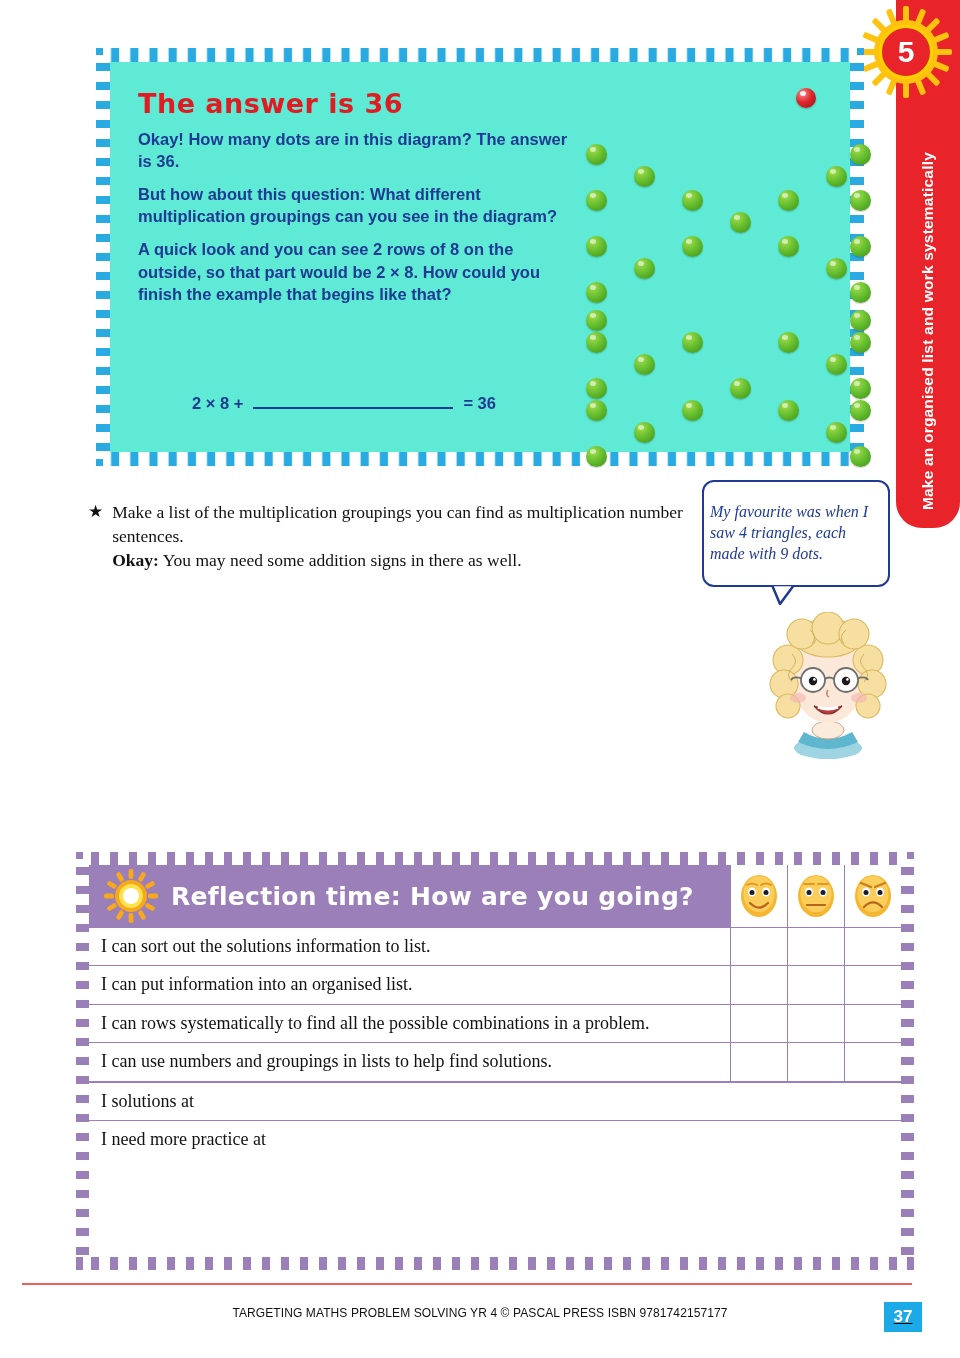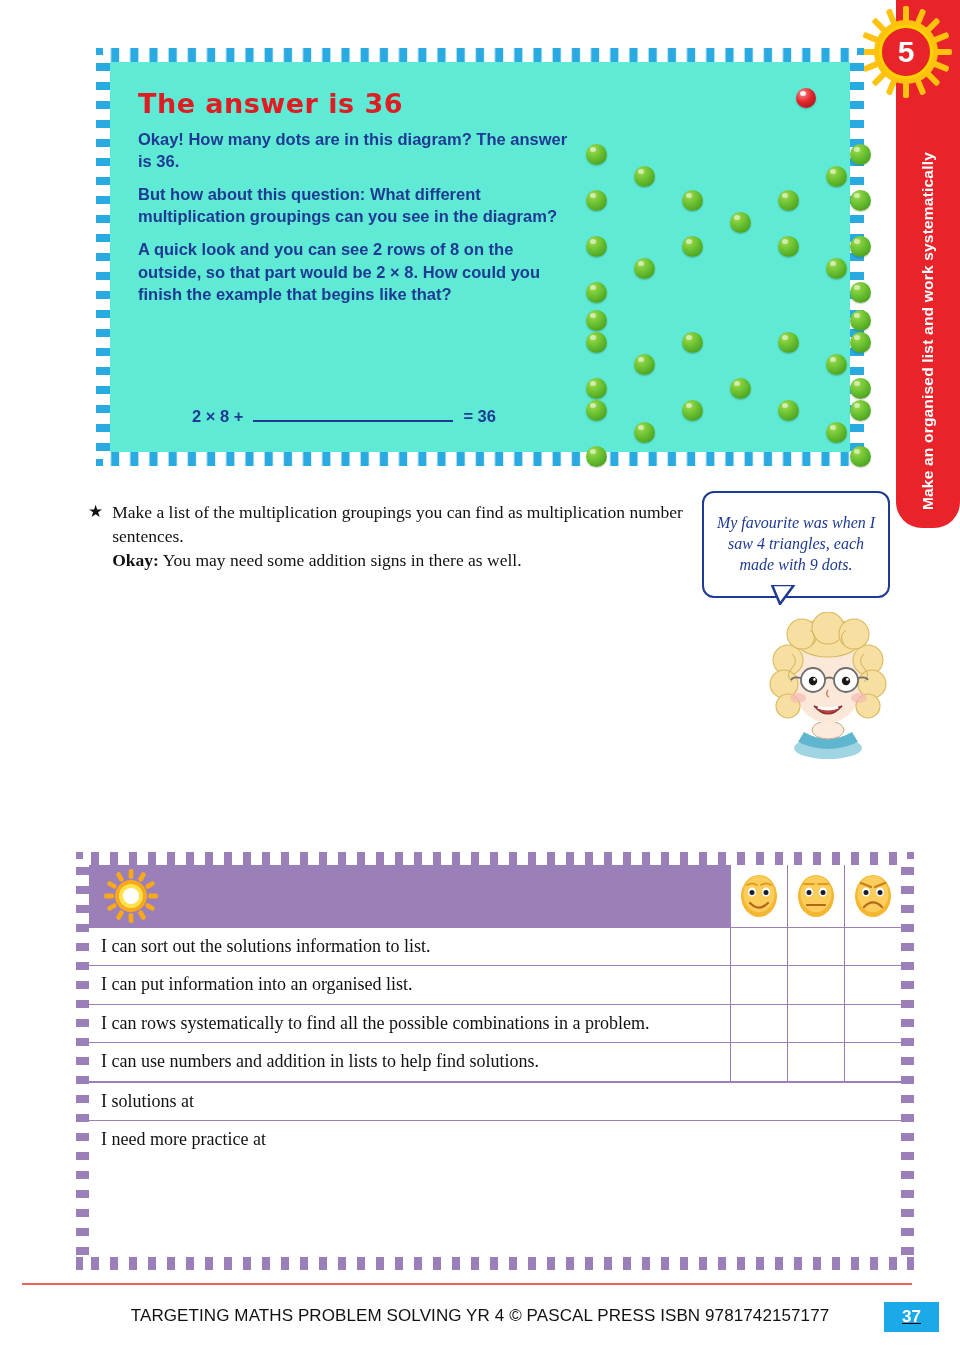--- a/index.html
+++ b/index.html
@@ -58,21 +58,21 @@
     font-family: "DejaVu Sans", sans-serif;
     letter-spacing: .5px;
   }
   .answer-body {
     position: absolute; left: 28px; top: 66px; width: 440px;
     color: #1F3A93; font-size: 16.5px; font-weight: bold; line-height: 1.34;
     font-family: "Liberation Sans", sans-serif;
   }
   .answer-body p { margin-bottom: 11px; }
   .equation {
-    position: absolute; left: 82px; top: 345px;
+    position: absolute; left: 82px; top: 332px;
     color: #1F3A93; font-size: 16.5px; font-weight: bold;
     display: flex; align-items: baseline; gap: 4px;
     font-family: "Liberation Sans", sans-serif;
   }
   .blank-line {
     display: inline-block; width: 200px;
     border-bottom: 2px solid #1F3A93; height: 14px; margin: 0 6px;
   }
   .red-ball {
     position: absolute; right: 34px; top: 26px; width: 20px; height: 20px;
@@ -103,24 +103,24 @@
     position: absolute; left: 88px; top: 500px; width: 610px;
     display: flex; gap: 9px;
     color: #111; font-size: 17.5px; line-height: 1.38;
     font-family: "Liberation Serif", serif;
   }
   .instruction .star { font-size: 17px; line-height: 1.38; color: #111; }
   .instruction b { font-weight: bold; }
 
   
   .bubble {
-    position: absolute; left: 702px; top: 491px; width: 188px; height: 107px;
+    position: absolute; left: 702px; top: 480px; width: 188px; height: 107px;
     border: 2.5px solid #1F3A93; border-radius: 12px; background: #fff;
     display: flex; align-items: center; justify-content: center;
-    text-align: center;
+    text-align: left;
   }
   .bubble span {
     color: #1F3A93; font-size: 16px; font-style: italic; line-height: 1.3;
     font-family: "Liberation Serif", serif; padding: 0 6px;
   }
   .bubble-tail {
     position: absolute; left: 770px; top: 585px; width: 26px; height: 20px;
   }
 
   
@@ -164,26 +164,26 @@
     position: absolute; left: 22px; top: 1283px; width: 890px; height: 0;
     border-top: 2px solid #F0605B;
   }
 
   
   .footer {
     position: absolute; left: 0; top: 1306px; width: 960px;
     display: flex; align-items: center; justify-content: center;
   }
   .footer-text {
-    color: #111; font-size: 17px; letter-spacing: .1px;
+    color: #111; font-size: 12px; letter-spacing: .1px;
     font-family: "Liberation Sans", sans-serif;
   }
   .page-num {
     position: absolute; left: 884px; top: 1302px;
-    width: 55px; height: 30px; background: #1BA9E8;
+    width: 38px; height: 30px; background: #1BA9E8;
     display: flex; align-items: center; justify-content: center; text-decoration: underline;
   }
   .page-num span { color: #fff; font-size: 17px; font-weight: bold; }
 </style>
 </head>
 <body>
 
 <div class="page">
 
   <div class="side-tab">
@@ -448,20 +448,21 @@
                 <rect x="-2.4" y="-27" width="4.8" height="10" rx="2"></rect>
               </g>
             <g transform="rotate(330)">
                 <rect x="-2.4" y="-27" width="4.8" height="10" rx="2"></rect>
               </g>
           </g>
           <circle cx="28" cy="28" r="16" fill="#F7A81B"></circle>
           <circle cx="28" cy="28" r="12" fill="#FFE14D"></circle>
           <circle cx="28" cy="28" r="8" fill="#ffffff"></circle>
         </svg>
+        <div class="header-title">Reflection time: How are you going?</div>
 
         <div class="face-cells">
           <div class="face-cell">
             <svg width="42" height="46" viewBox="0 0 42 46">
               <ellipse cx="21" cy="23" rx="18" ry="21" fill="#F5B731"></ellipse>
               <ellipse cx="21" cy="21" rx="15.5" ry="18" fill="#FBCE5C"></ellipse>
               <ellipse cx="14" cy="19" rx="4" ry="4.6" fill="#fff"></ellipse>
               <ellipse cx="28" cy="19" rx="4" ry="4.6" fill="#fff"></ellipse>
               <circle cx="14" cy="19.5" r="2.5" fill="#1a1a2e"></circle>
               <circle cx="28" cy="19.5" r="2.5" fill="#1a1a2e"></circle>
@@ -512,21 +513,21 @@
             <div class="r-mark"></div>
             <div class="r-mark"></div>
           </div>
           <div class="r-row">
             <div class="r-label">I can rows systematically to find all the possible combinations in a problem.</div>
             <div class="r-mark"></div>
             <div class="r-mark"></div>
             <div class="r-mark"></div>
           </div>
           <div class="r-row">
-            <div class="r-label">I can use numbers and addition in lists to help find solutions.</div>
+            <div class="r-label">I can use numbers and groupings in lists to help find solutions.</div>
             <div class="r-mark"></div>
             <div class="r-mark"></div>
             <div class="r-mark"></div>
           </div>
           <div class="r-row">
             <div class="r-mark"></div>
             <div class="r-mark"></div>
             <div class="r-mark"></div>
           </div>
           <div class="r-row full">

